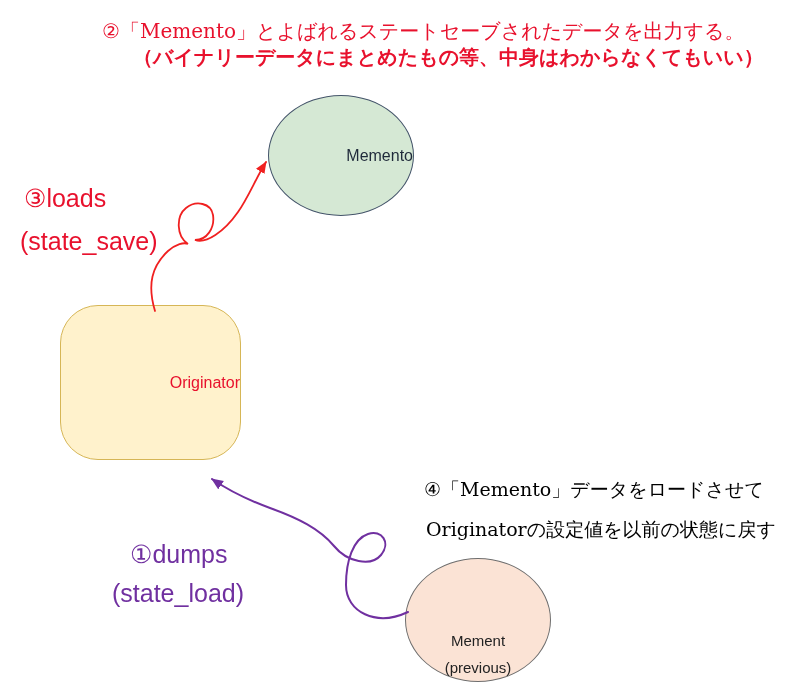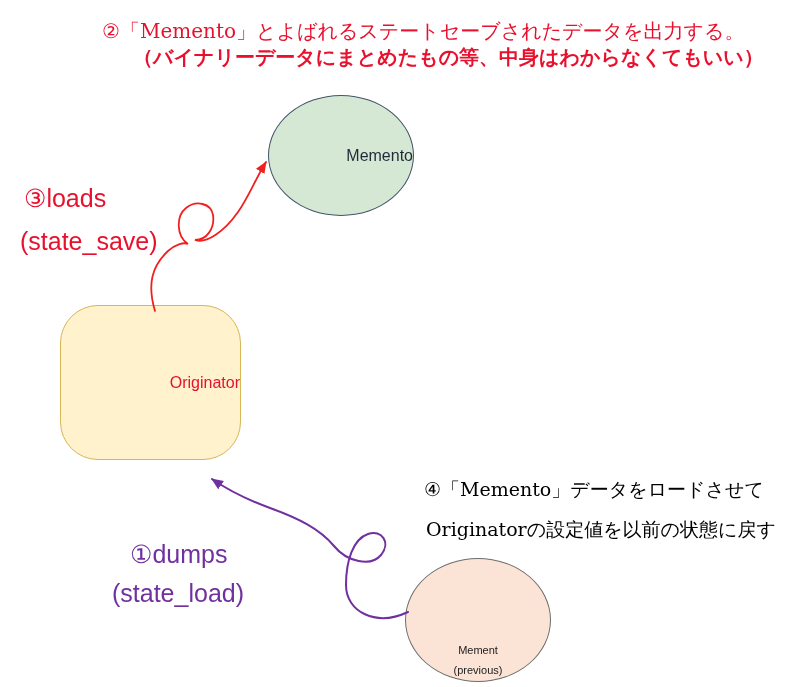--- a/index.html
+++ b/index.html
@@ -60,21 +60,21 @@
     color: #e8112d;
     font-size: 16px;
   }
   .ellipse-previous {
     left: 405px; top: 558px;
     width: 146px; height: 124px;
     border-radius: 50%;
     background: #fbe3d5;
     border: 1.5px solid #6e6e6e;
     color: #222222;
-    font-size: 11px;
+    font-size: 15px;
     flex-direction: column;
     line-height: 1.8;
   }
 
   svg.arrows {
     position: absolute;
     left: 0; top: 0;
     pointer-events: none;
   }
   .arrow-red-path {

